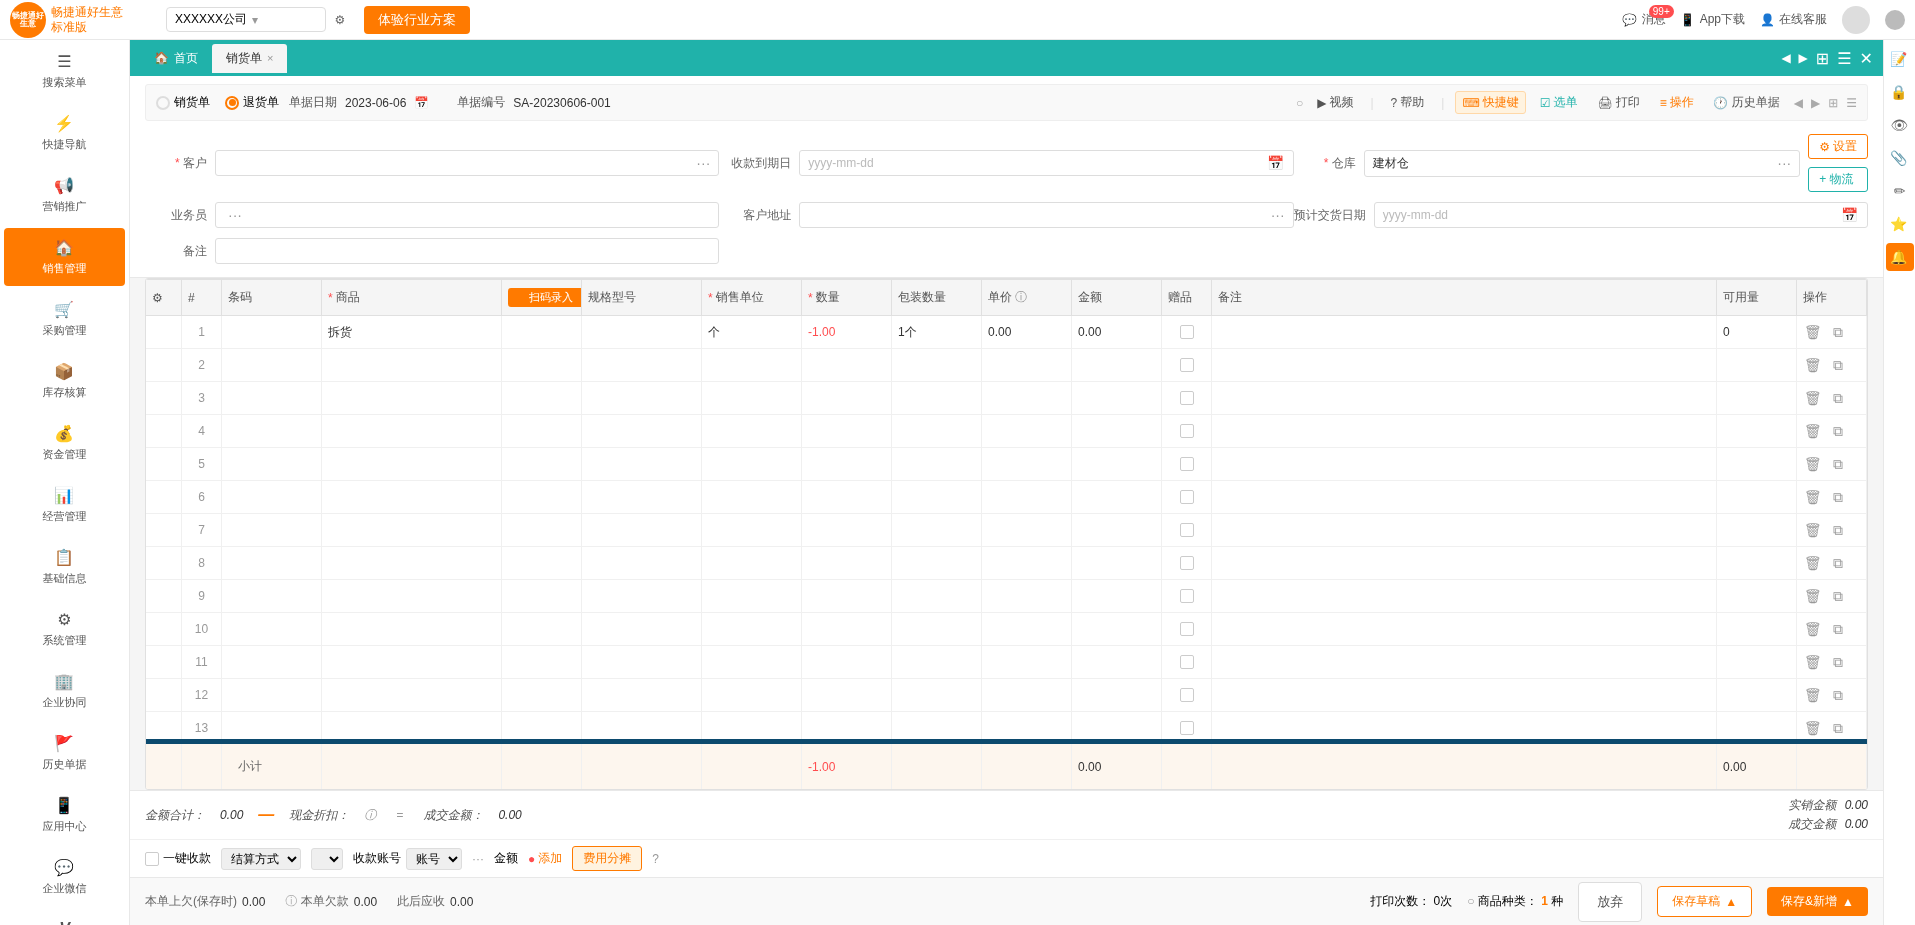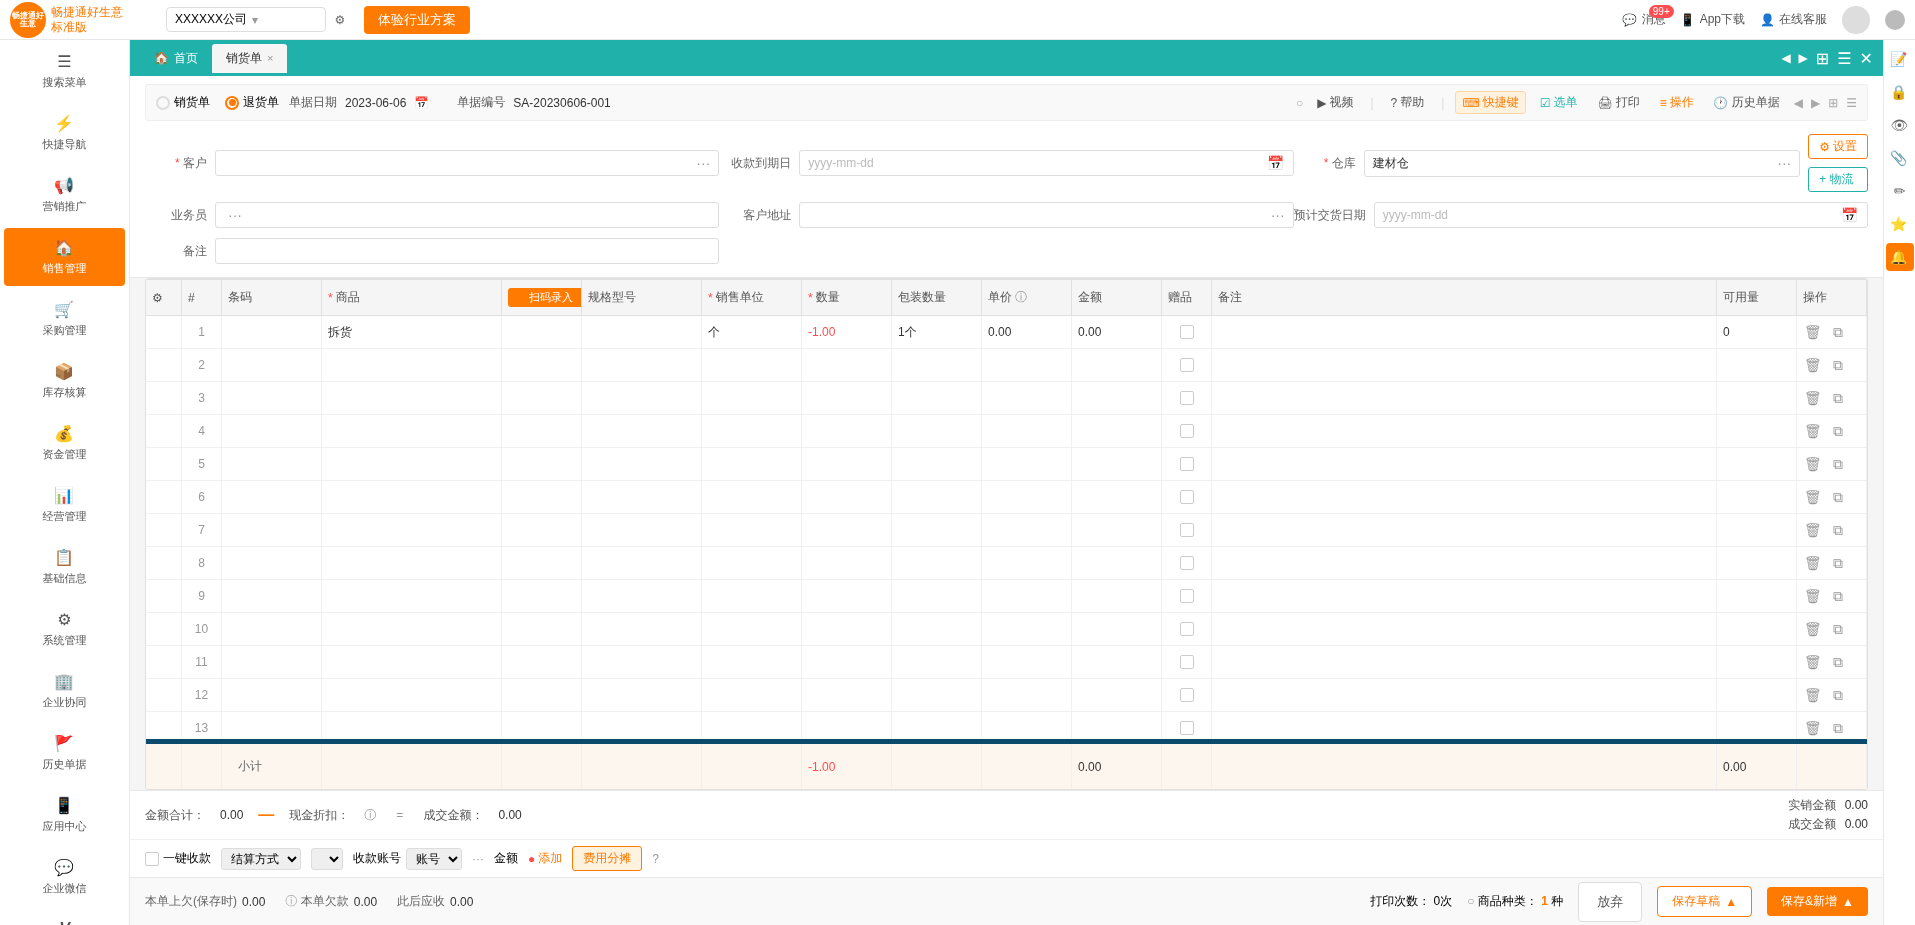--- a/index.html
+++ b/index.html
@@ -90,21 +90,21 @@
     .scan-btn { background: #ff7a00; color: white; border: none; border-radius: 3px; padding: 2px 21px; cursor: pointer; font-size: 11px; }
     .checkbox-cell { display: flex; align-items: center; justify-content: center; }
     .checkbox { width: 14px; height: 14px; border: 1px solid #ccc; border-radius: 2px; }
     .icon-btn { width: 20px; height: 20px; display: flex; align-items: center; justify-content: center; cursor: pointer; color: #999; font-size: 14px; }
 
     .subtotal-row { display: flex; background: #fdf6ee; border-top: 5px solid #0c4a6e; }
     .subtotal-label { padding: 8px 10px; color: #666; font-weight: 500; }
 
     
     .bottom-area { background: #fff; border-top: 1px solid #e8e8e8; flex-shrink: 0; }
-    .calc-row { display: flex; align-items: center; padding: 6px 15px; gap: 15px; border-bottom: 1px solid #f0f0f0; }
+    .calc-row { display: flex; align-items: center; padding: 6px 15px; gap: 15px; border-bottom: 1px solid #f0f0f0; font-style: italic; }
     .calc-label { color: #555; }
     .calc-value { color: #333; font-weight: 500; }
     .calc-minus { color: #ff7a00; font-size: 16px; font-weight: bold; }
     .payment-row { display: flex; align-items: center; padding: 6px 15px; gap: 10px; }
     .checkbox-label { display: flex; align-items: center; gap: 4px; cursor: pointer; }
     .expense-btn { background: #fff3e0; border: 1px solid #ff7a00; color: #ff7a00; border-radius: 3px; padding: 3px 10px; cursor: pointer; font-size: 12px; }
     .add-btn { color: #ff7a00; cursor: pointer; display: flex; align-items: center; gap: 3px; }
 
     
     .footer-bar { height: 48px; background: #f9f9f9; border-top: 1px solid #e8e8e8; display: flex; align-items: center; padding: 0 15px; gap: 20px; flex-shrink: 0; }

